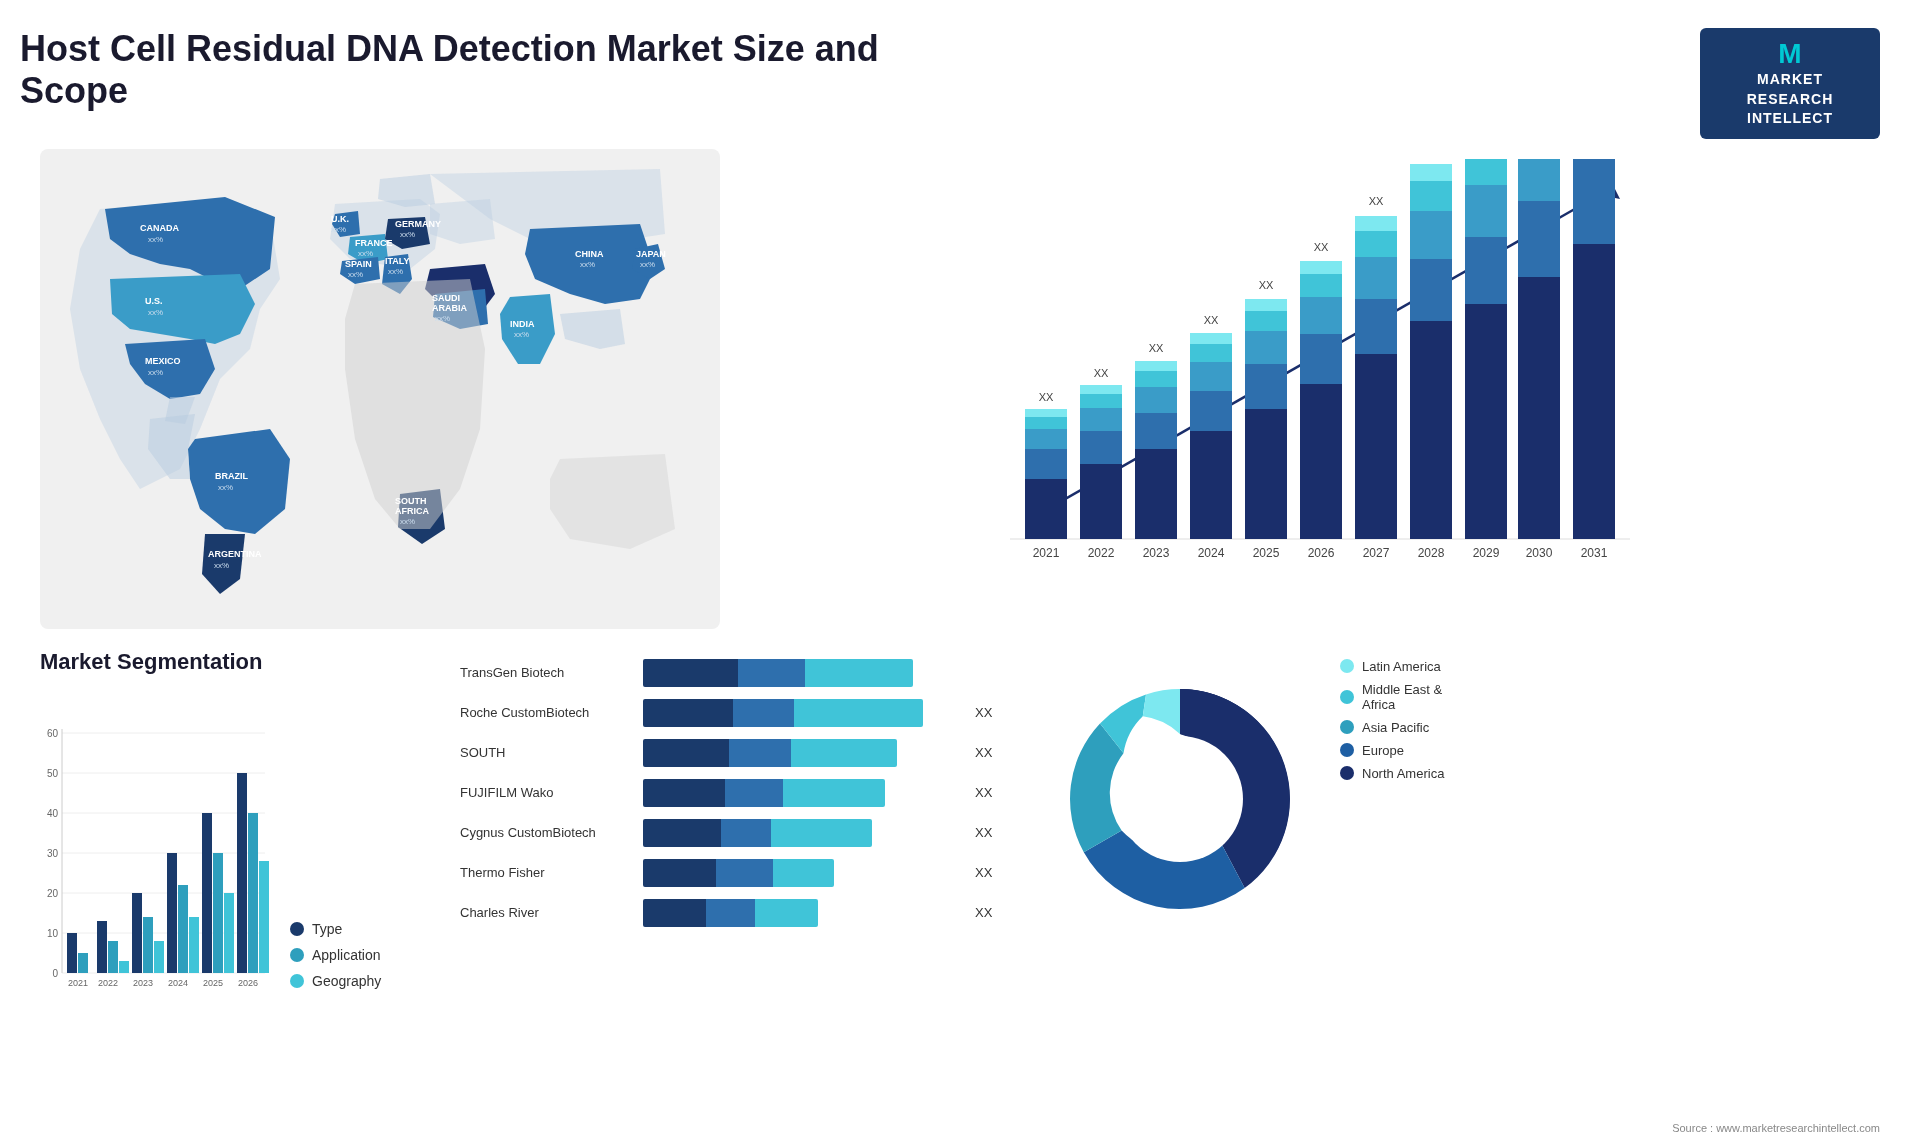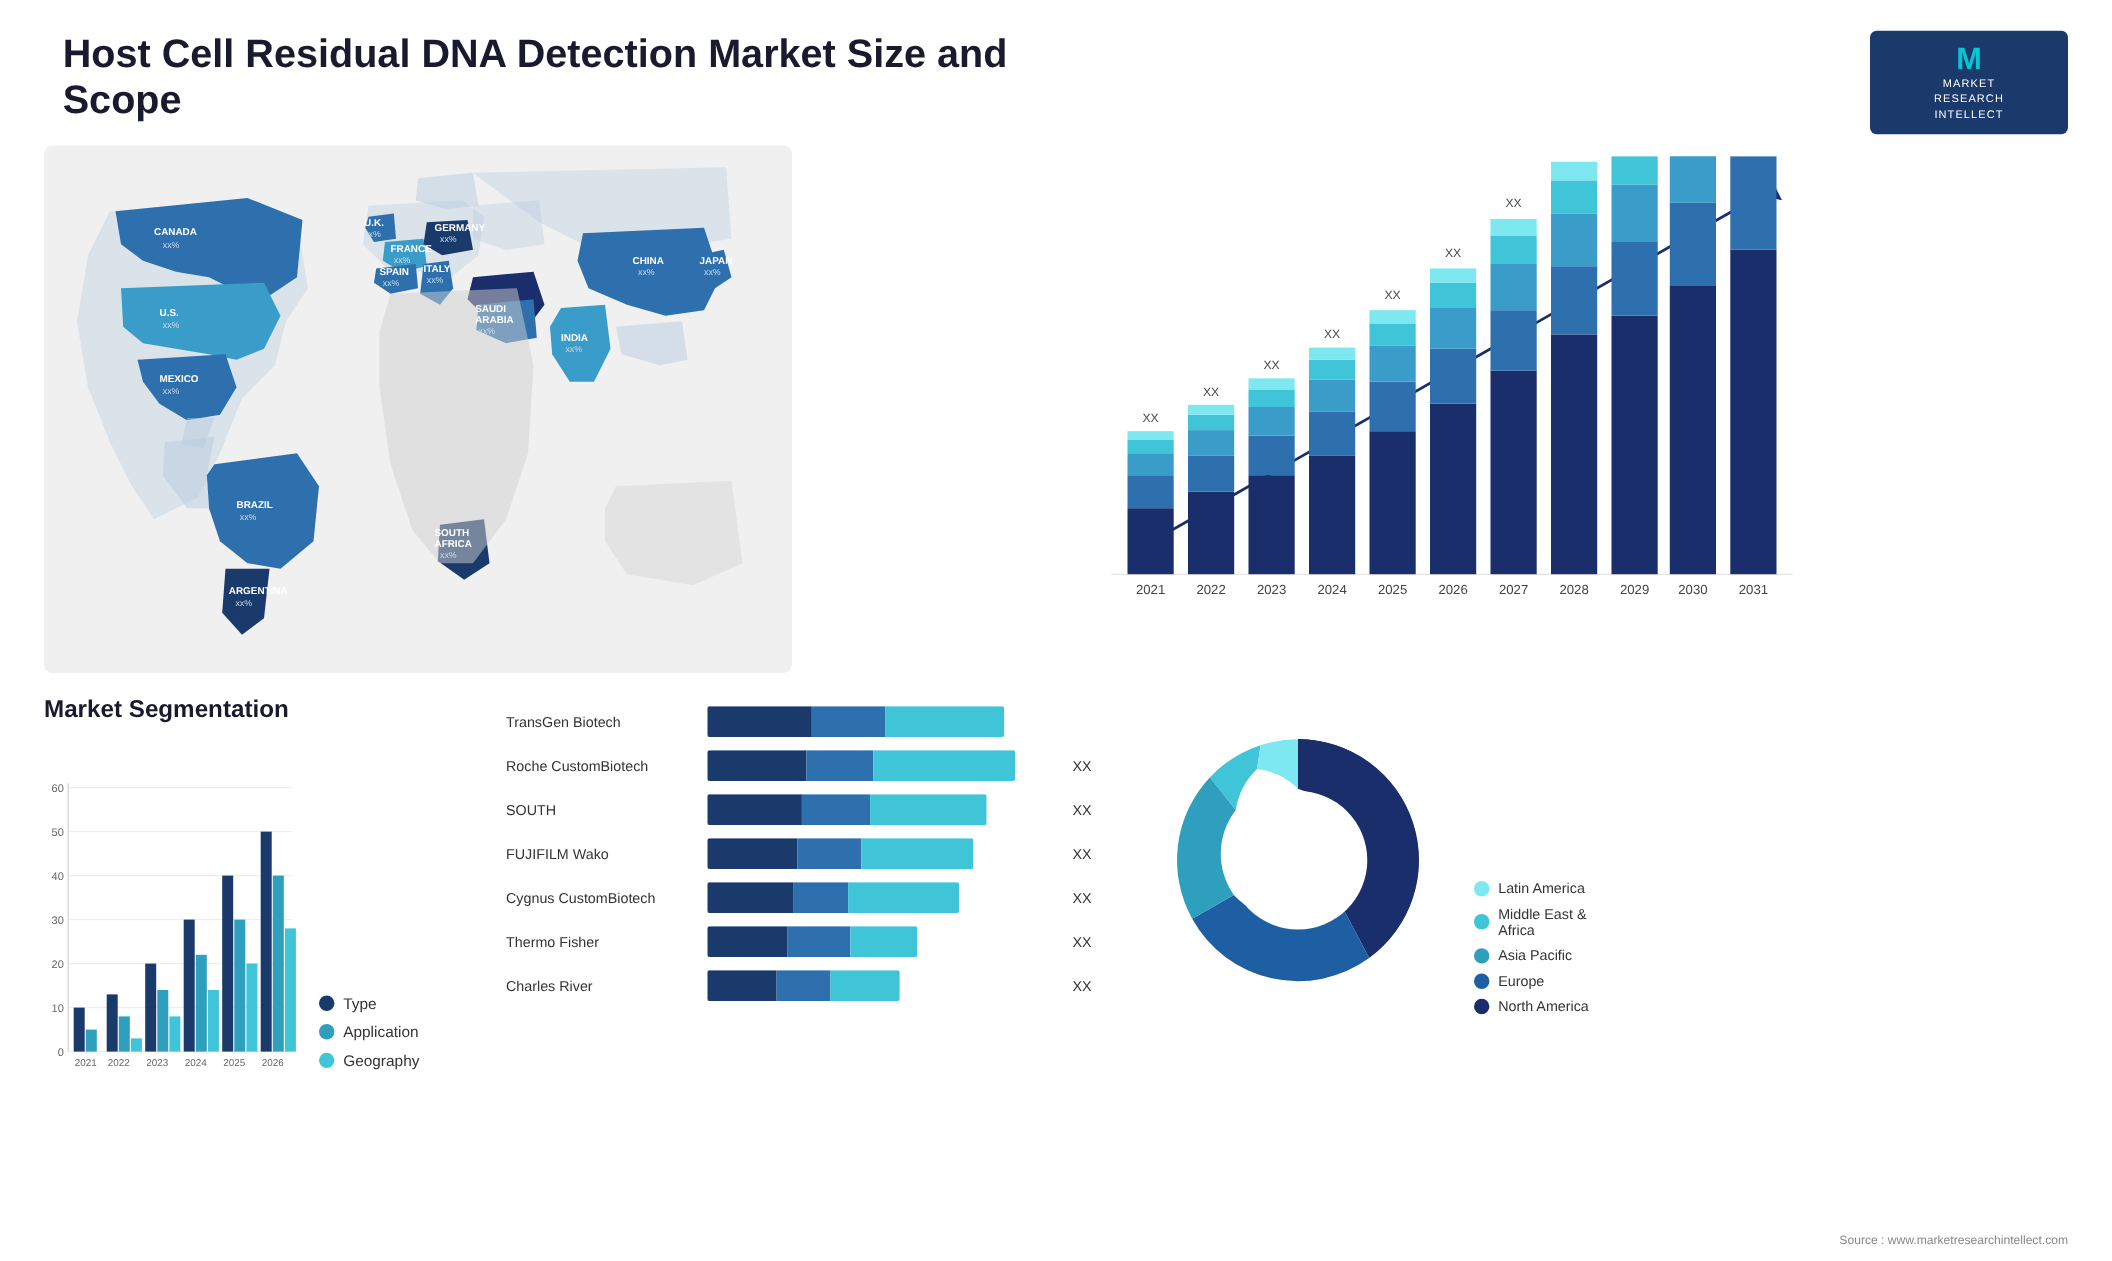--- a/index.html
+++ b/index.html
@@ -10,21 +10,21 @@
       font-family: Arial, sans-serif;
       overflow: hidden;
       position: relative;
     }
 
     
     .header {
       display: flex;
       justify-content: space-between;
       align-items: flex-start;
-      padding: 28px 40px 10px 57px;
+      padding: 28px 40px 10px 20px;
     }
     .page-title {
       font-size: 36px;
       font-weight: 700;
       color: #1a1a2e;
       max-width: 900px;
     }
     .logo-area {
       display: flex;
       flex-direction: column;
@@ -37,22 +37,22 @@
       border-radius: 6px;
       text-align: center;
       width: 180px;
     }
     .logo-m {
       font-size: 28px;
       font-weight: 900;
       color: #00c9d4;
     }
     .logo-text {
-      font-size: 10px;
-      font-weight: 400;
+      font-size: 14px;
+      font-weight: 700;
       letter-spacing: 1px;
       line-height: 1.4;
       color: white;
     }
 
     
     .main-content {
       display: flex;
       height: 480px;
       padding: 0 40px;
@@ -170,21 +170,21 @@
       width: 25px;
     }
 
     
     .regional-section {
       flex: 1;
     }
     .donut-area {
       display: flex;
       gap: 20px;
-      align-items: flex-end;
+      align-items: flex-start;
       margin-top: 10px;
     }
     .regional-legend {
       display: flex;
       flex-direction: column;
       gap: 8px;
     }
     .regional-legend-item {
       display: flex;
       align-items: center;

